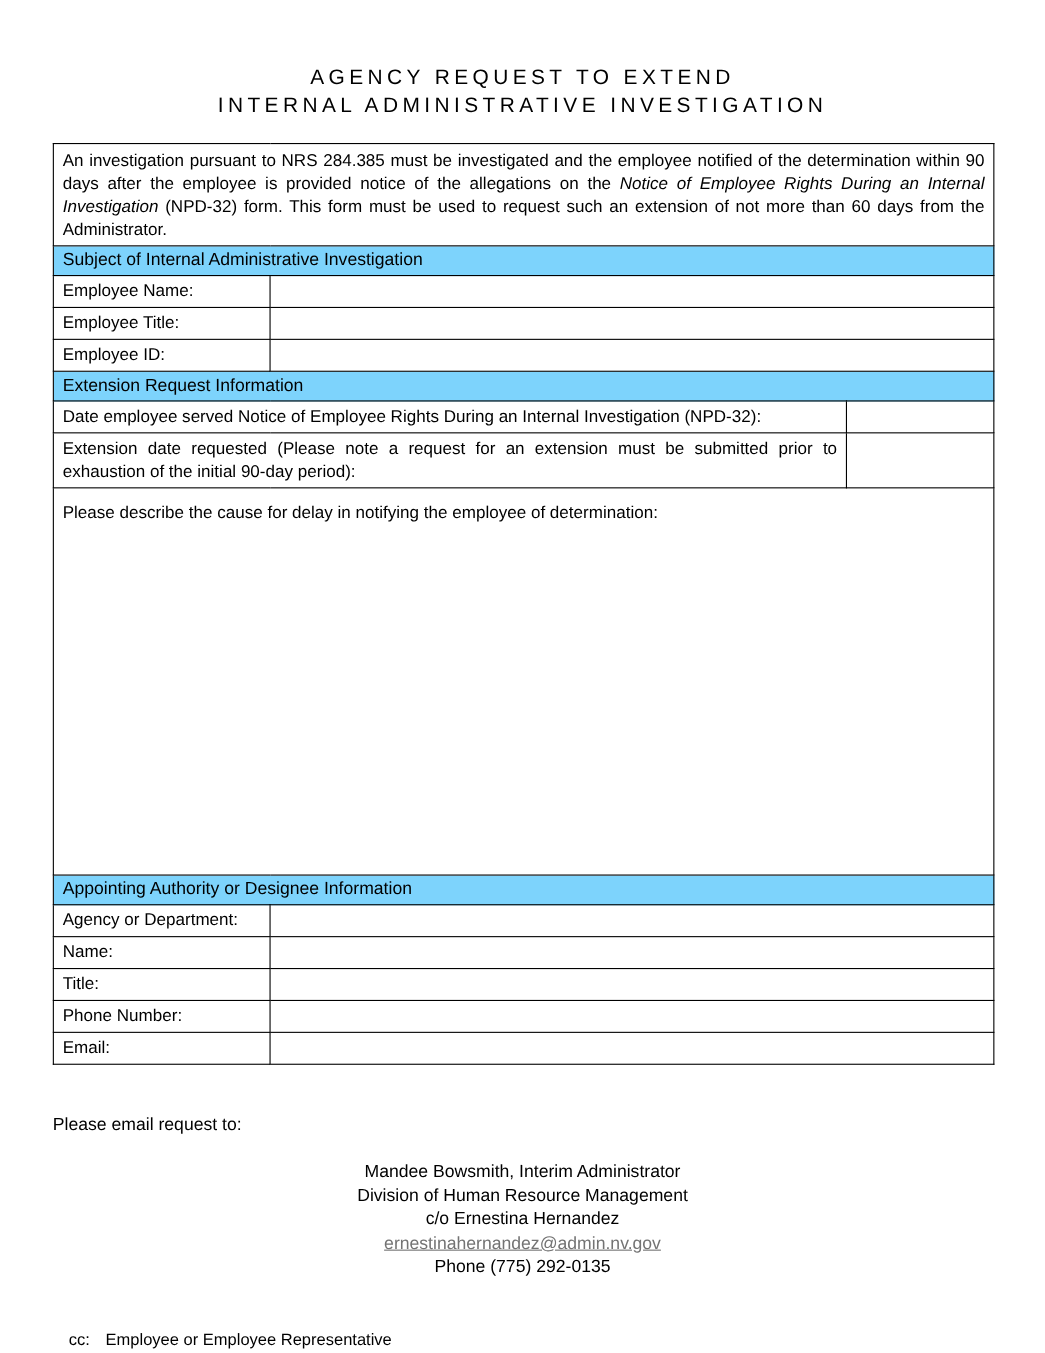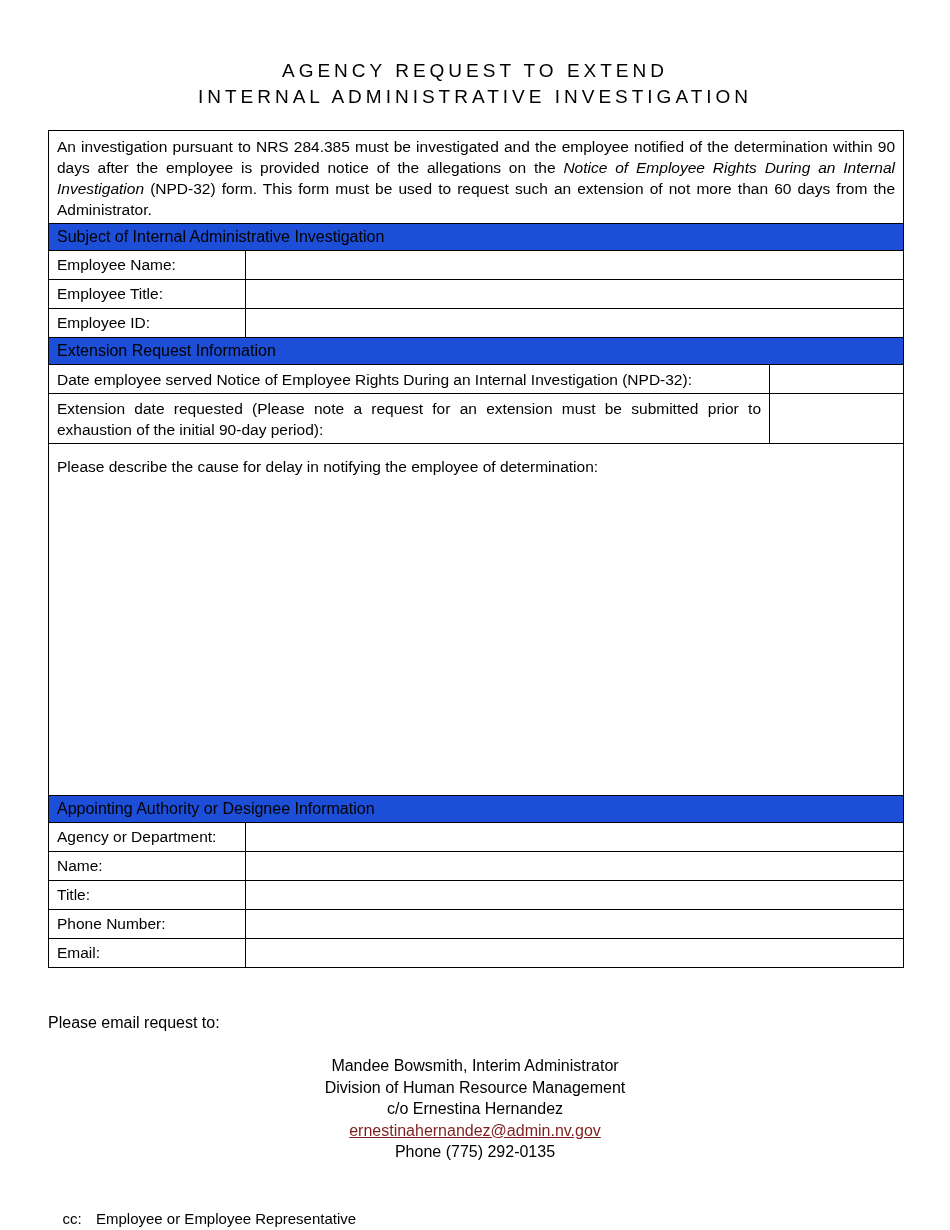--- a/index.html
+++ b/index.html
@@ -37,21 +37,21 @@
   .intro-cell {
     height: 68px;
     text-align: justify;
     line-height: 21px;
     vertical-align: top;
     padding-top: 5px;
   }
   .intro-cell em { font-style: italic; }
   .section-cell {
     height: 27px;
-    background: #1d4ed8;
+    background: #7dd3fc;
     font-size: 16px;
   }
   .field-row td { height: 29px; }
   .ext-row-1 td { height: 29px; }
   .ext-row-2 td { height: 50px; }
   .ext-label { line-height: 21px; text-align: justify; }
   .cause-cell {
     height: 352px;
     vertical-align: top;
     padding-top: 14px;
@@ -61,21 +61,21 @@
     font-size: 16px;
     line-height: 21px;
   }
   .contact-block {
     margin-top: 22px;
     text-align: center;
     font-size: 16px;
     line-height: 21.5px;
   }
   .email-link {
-    color: #7f1d1d;
+    color: #737373;
     text-decoration: underline;
     cursor: pointer;
   }
   .cc-line {
     margin-top: 46px;
     font-size: 15px;
     line-height: 19px;
     display: flex;
   }
   .cc-label { width: 48px; flex: 0 0 48px; text-align: center; }

